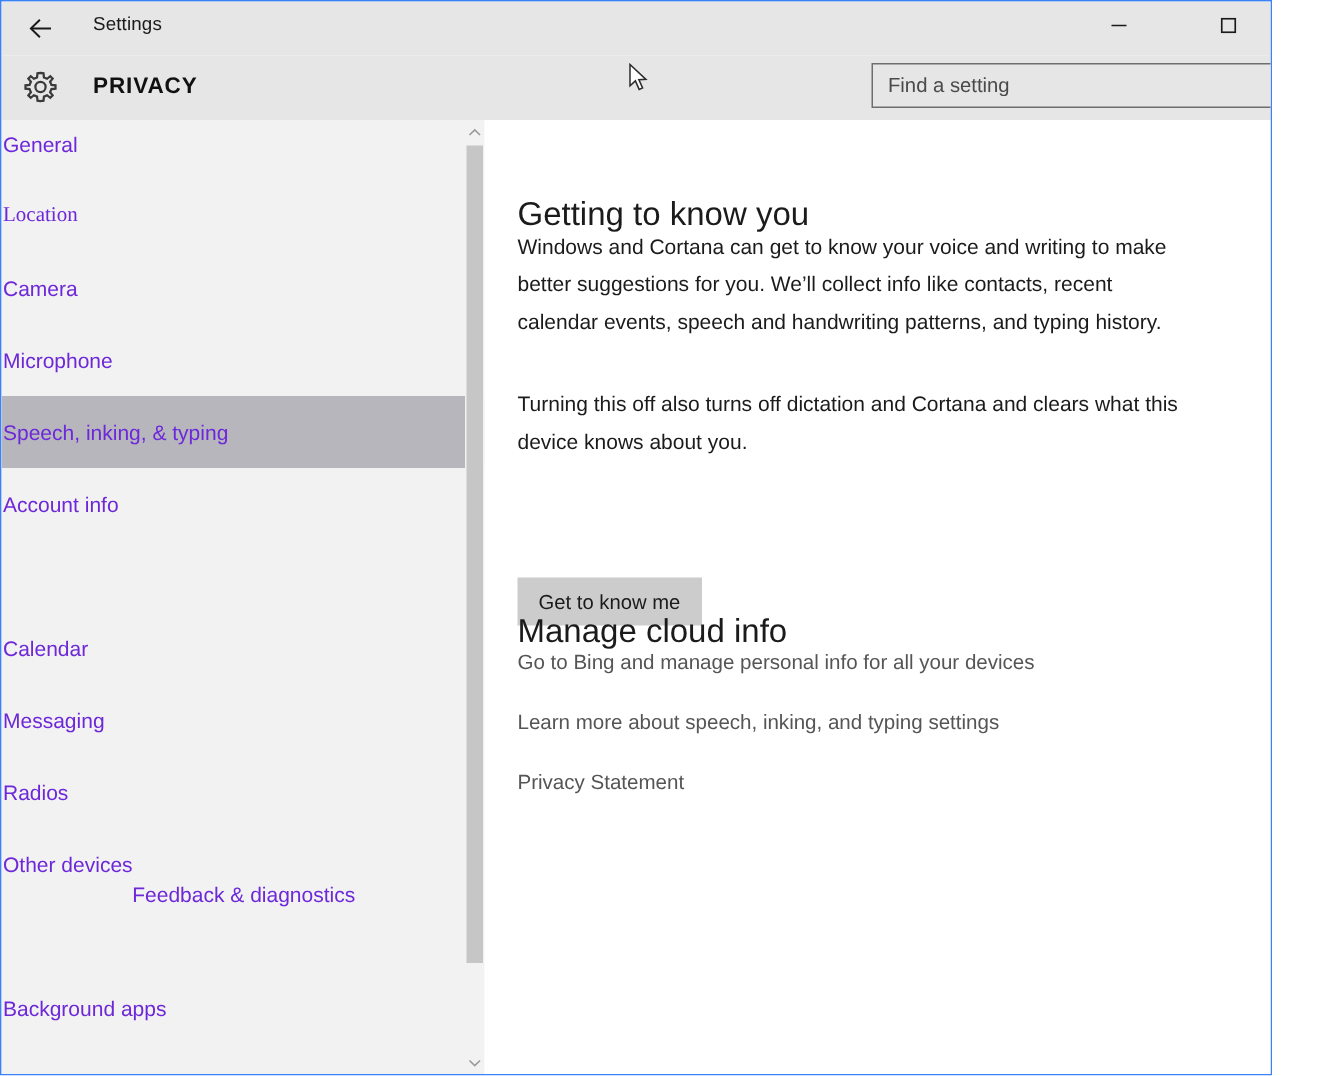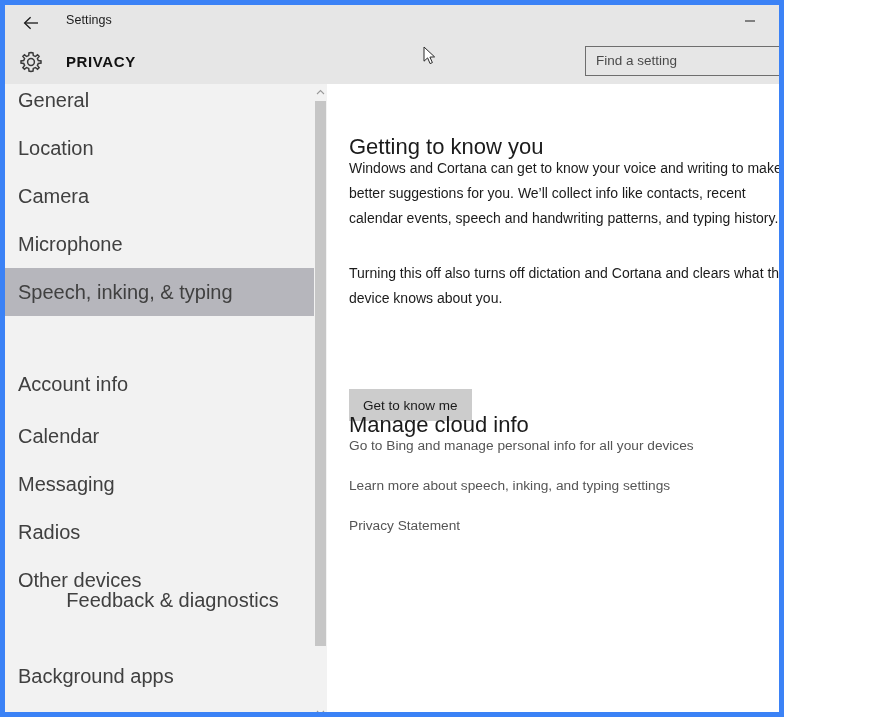--- a/index.html
+++ b/index.html
@@ -7,24 +7,24 @@
     padding: 0;
     background: #ffffff;
   }
   body {
     font-family: "Liberation Sans", sans-serif;
     -webkit-font-smoothing: antialiased;
   }
 
   #window {
     position: relative;
-    width: 784px;
+    width: 848px;
     height: 717px;
     box-sizing: border-box;
-    border: 5px solid #3b82f6;
+    border: 1px solid #3b82f6;
     background: #ffffff;
     overflow: hidden;
   }
 
   
   #titlebar {
     position: absolute;
     left: 0; top: 0;
     width: 886px;
     height: 36px;
@@ -125,23 +125,23 @@
   .nav-item {
     position: absolute;
     left: 0;
     width: 322px;
     height: 48px;
     display: flex;
     align-items: center;
     cursor: default;
   }
   .nav-item span {
-    padding-left: 13px;
-    font-size: 20px;
-    color: #404040;
+    padding-left: 1px;
+    font-size: 14px;
+    color: #6d28d9;
     white-space: nowrap;
   }
   .nav-item.selected { background: #b6b6bc; }
 
   
   #sb-track {
     position: absolute;
     left: 309px; top: 79px;
     width: 13px; height: 636px;
     background: #f2f2f2;
@@ -269,33 +269,33 @@
           <line x1="9.8" y1="9.7" x2="14" y2="14.3" stroke="#4a4a4a" stroke-width="1.1"></line>
         </svg>
       </span>
     </div>
   </div>
 
   <div id="sidebar">
       <div class="nav-item" style="top: -8px;">
         <span>General</span>
       </div>
-      <div class="nav-item" style="top: 40px;">
+      <div class="nav-item" style="top: 40px; font-family: Liberation Serif, serif;">
         <span>Location</span>
       </div>
       <div class="nav-item" style="top: 88px;">
         <span>Camera</span>
       </div>
       <div class="nav-item" style="top: 136px;">
         <span>Microphone</span>
       </div>
       <div class="nav-item selected" style="top: 184px; text-align: center;">
         <span>Speech, inking, &amp; typing</span>
       </div>
-      <div class="nav-item" style="top: 232px; margin-top: 44px;">
+      <div class="nav-item" style="top: 232px;">
         <span>Account info</span>
       </div>
       <div class="nav-item" style="top: 328px;">
         <span>Calendar</span>
       </div>
       <div class="nav-item" style="top: 376px;">
         <span>Messaging</span>
       </div>
       <div class="nav-item" style="top: 424px;">
         <span>Radios</span>

